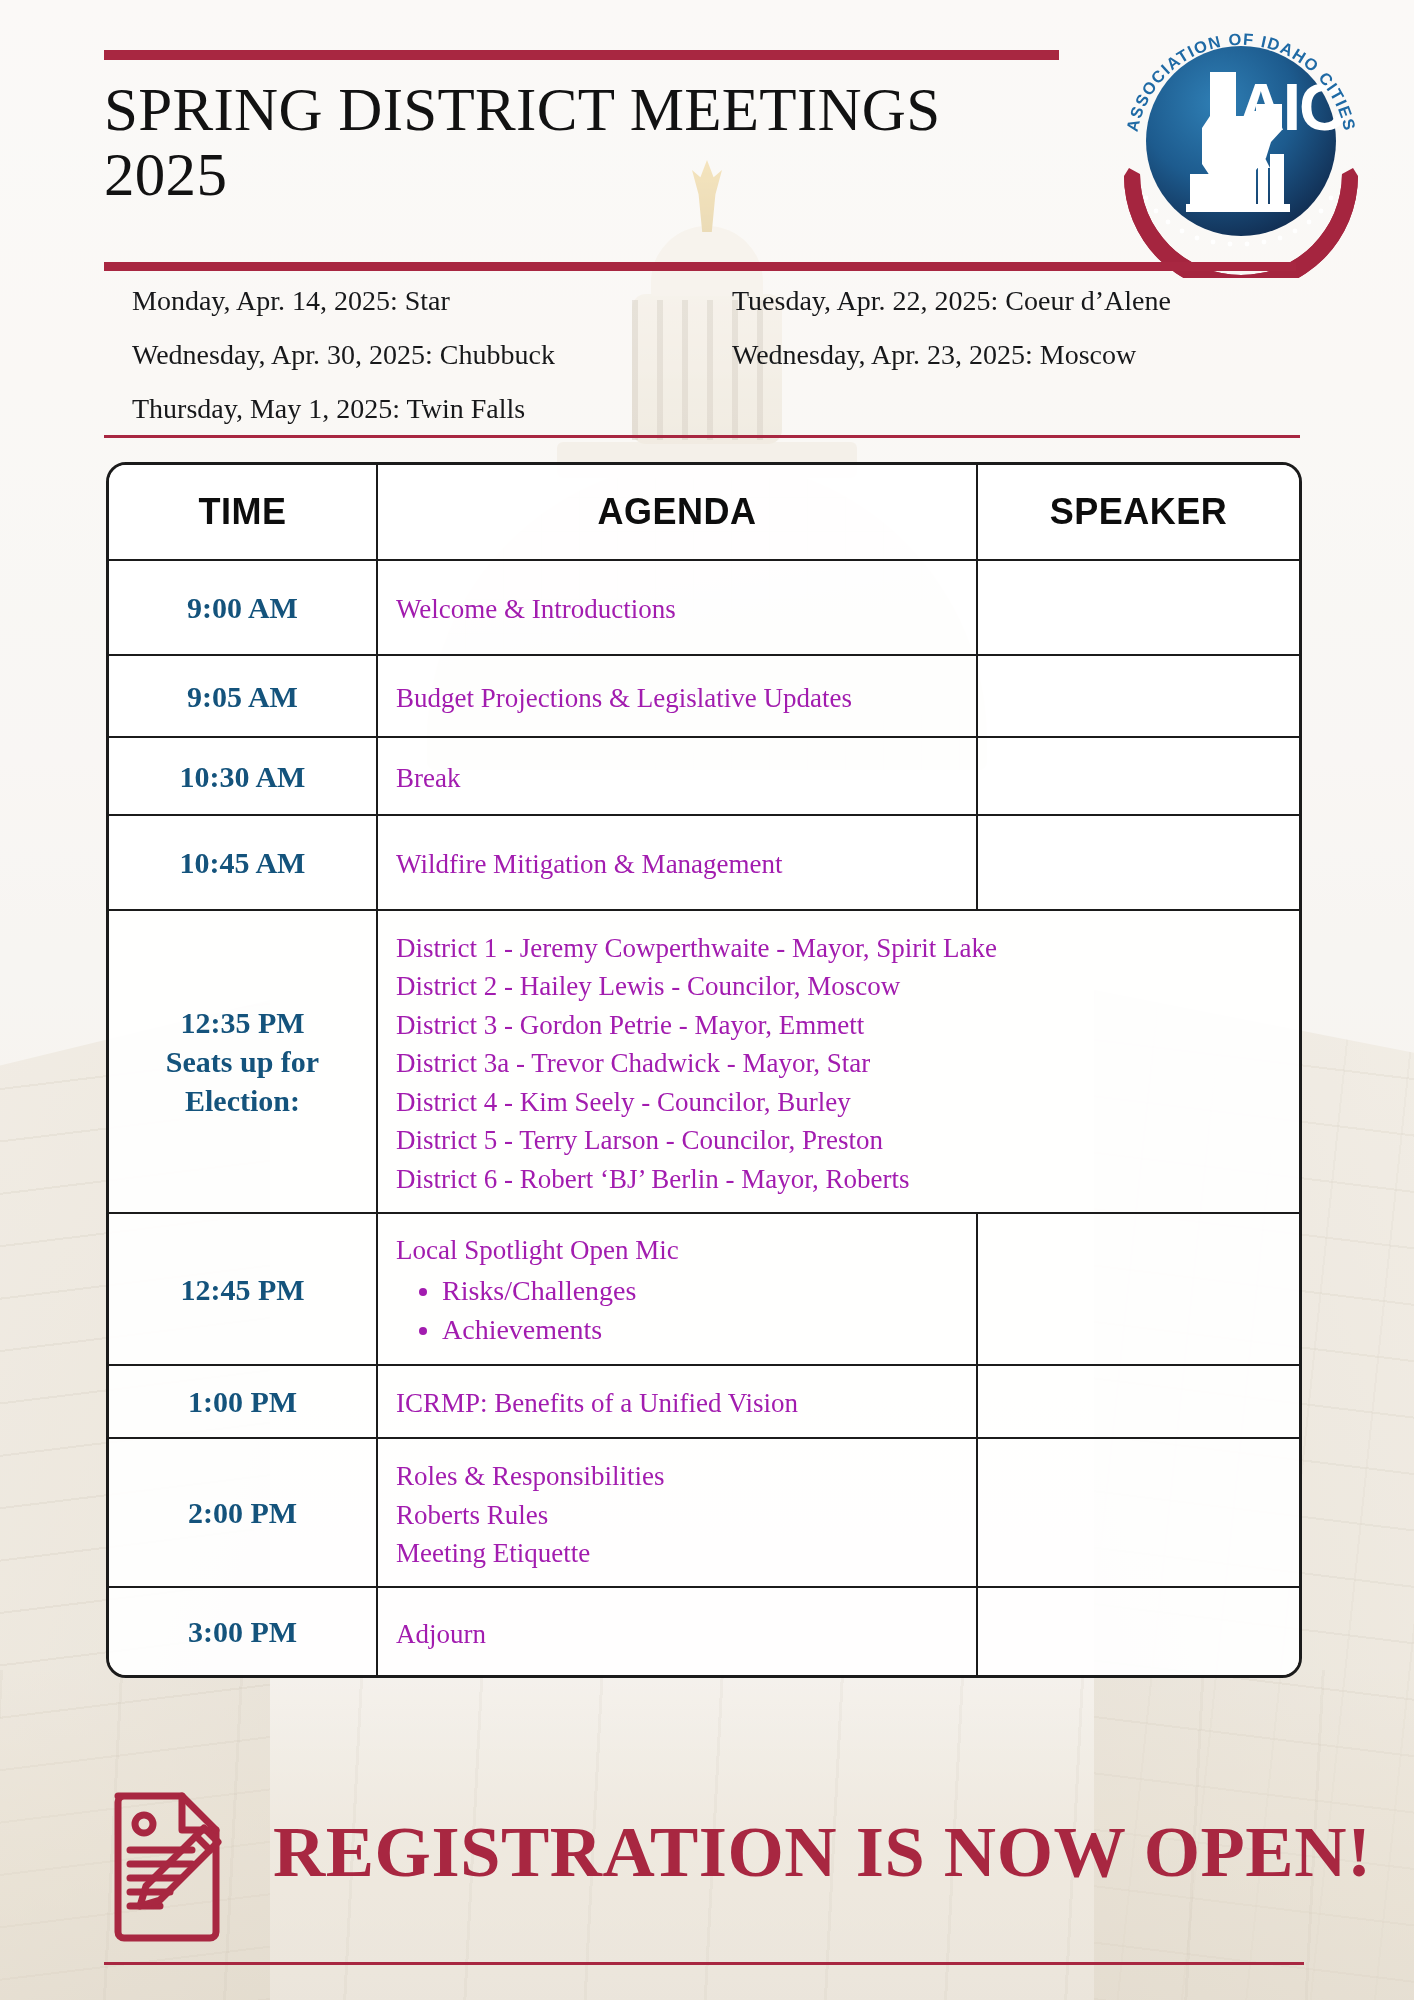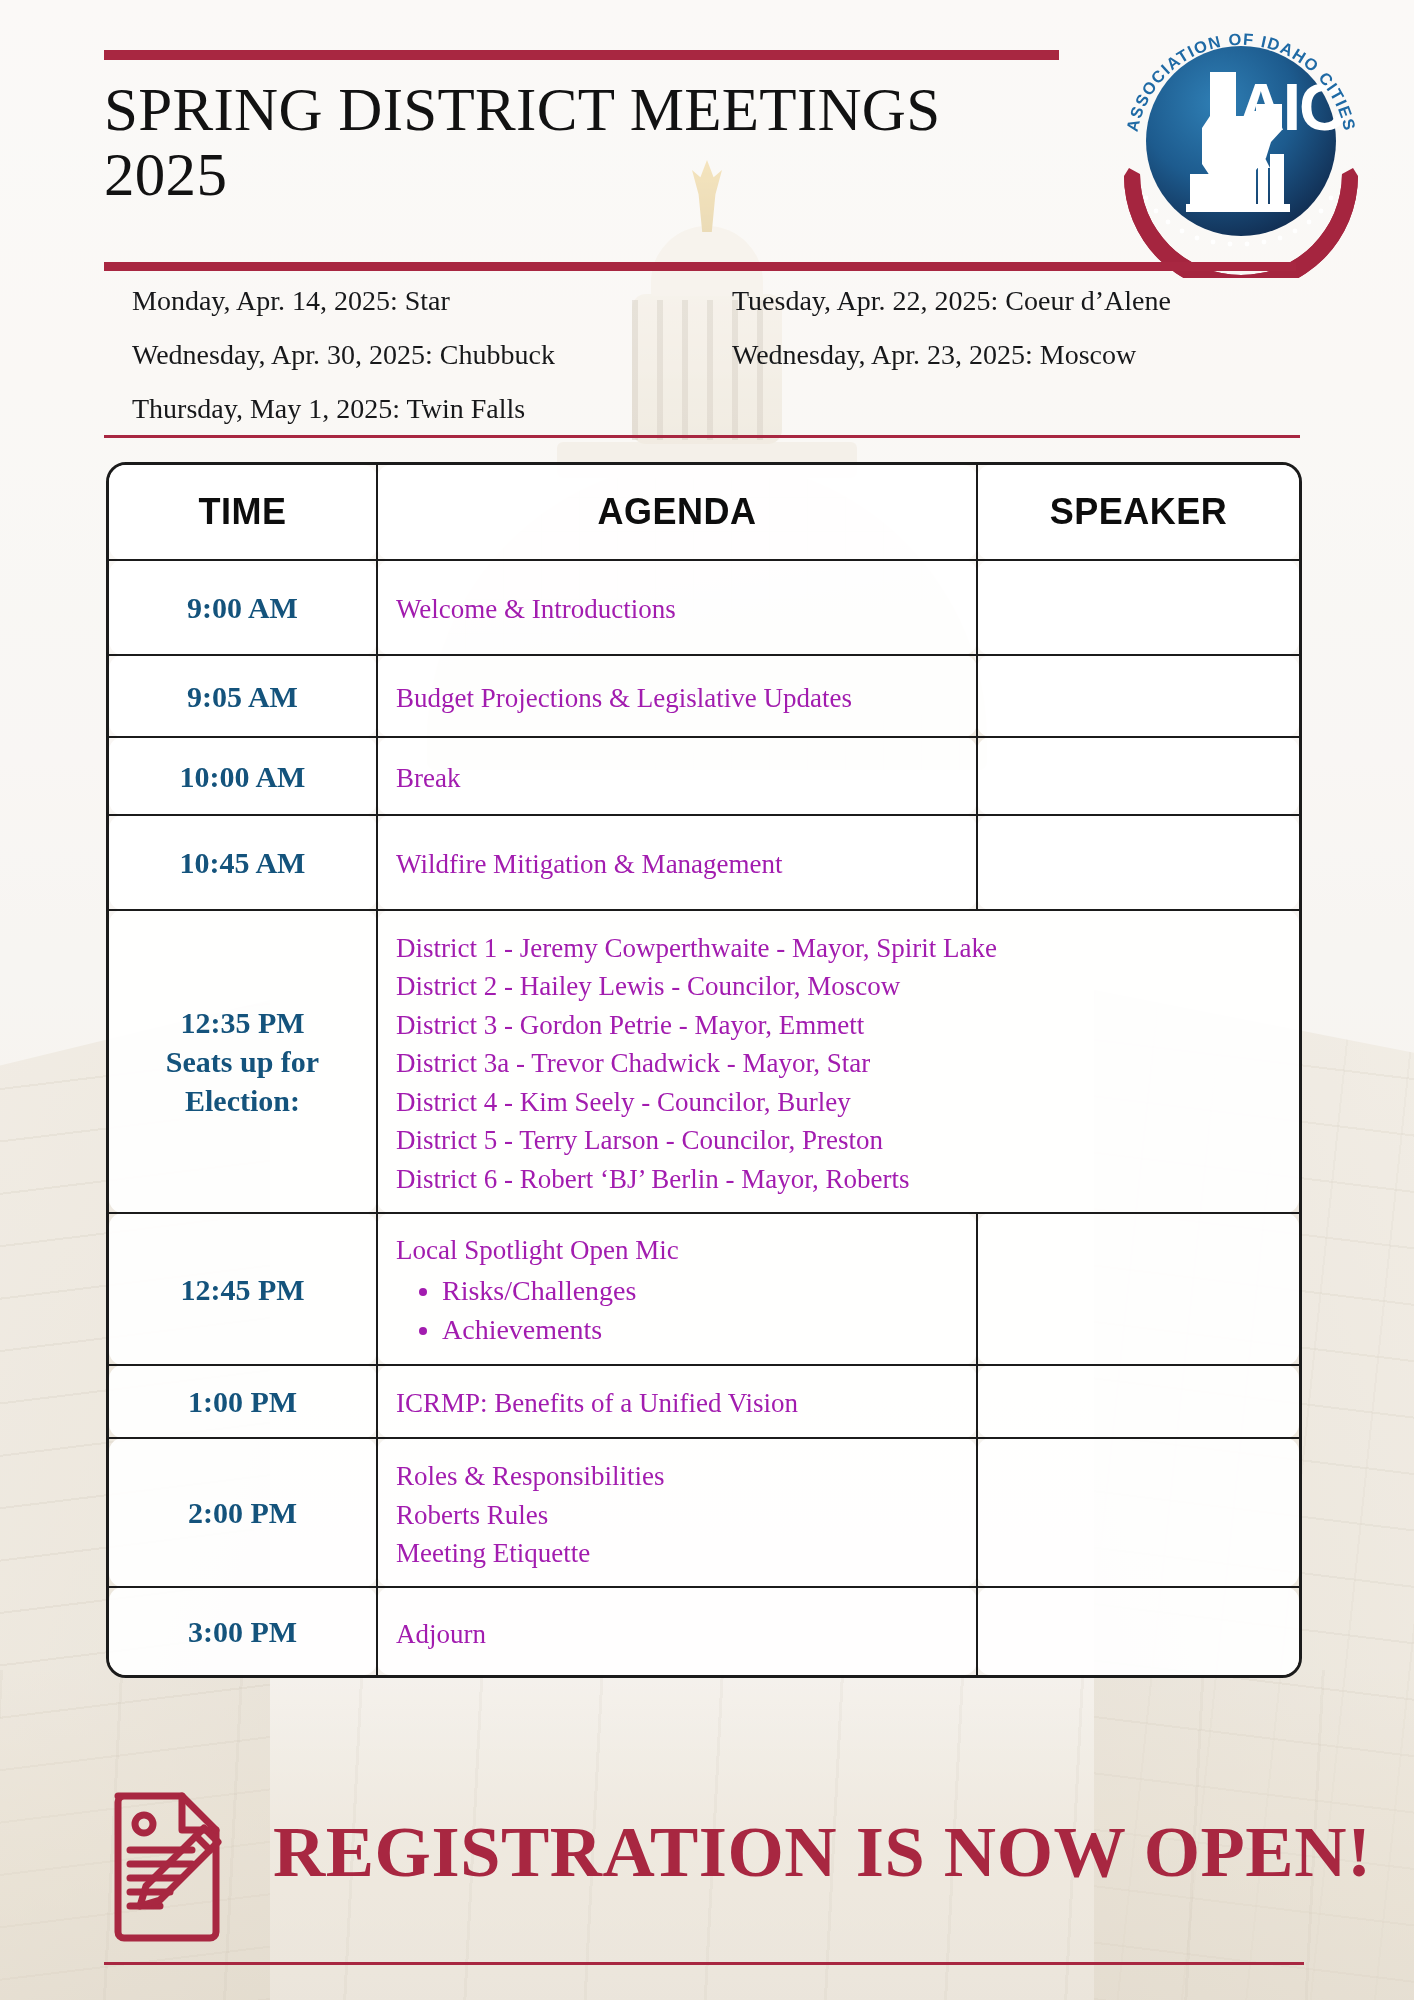--- a/index.html
+++ b/index.html
@@ -75,21 +75,21 @@
   .date-item{font-size:28px;color:#17181a;white-space:nowrap;}
 
   
   .tbl{position:absolute;left:106px;top:462px;width:1190px;
       border:3px solid #1b1b1b;border-radius:20px;background:transparent;overflow:hidden;}
   table{width:100%;border-collapse:collapse;table-layout:fixed;}
   col.c-time{width:268px;}
   col.c-agenda{width:600px;}
   col.c-speaker{width:322px;}
   th,td{border-right:2px solid #1b1b1b;border-bottom:2px solid #1b1b1b;
-      vertical-align:middle;background:rgba(255,255,255,.93);border-radius:14px;}
+      vertical-align:middle;background:rgba(255,255,255,.93);}
   th:last-child,td:last-child{border-right:none;}
   tr:last-child td{border-bottom:none;}
   th{height:92px;font-family:"Liberation Sans", sans-serif;font-weight:700;
       font-size:36px;color:#0d0d0d;text-align:center;letter-spacing:.5px;}
   td.time{text-align:center;font-weight:700;font-size:30px;color:#14537c;
       padding:10px 6px;line-height:1.3;}
   td.agenda{text-align:left;font-size:27px;color:#a21caf;padding:18px 0 14px 18px;line-height:1.35;}
   td.spk{}
   .ag-lines div{padding:1px 0;}
   ul.ag-bul{margin:2px 0 0 0;padding-left:46px;}
@@ -223,21 +223,21 @@
           <td class="time">9:00 AM</td>
           <td class="agenda">Welcome &amp; Introductions</td>
           <td class="spk"></td>
         </tr>
         <tr style="height:82px">
           <td class="time">9:05 AM</td>
           <td class="agenda">Budget Projections &amp; Legislative Updates</td>
           <td class="spk"></td>
         </tr>
         <tr style="height:78px">
-          <td class="time">10:00 AM</td>
+          <td class="time">10:30 AM</td>
           <td class="agenda">Break</td>
           <td class="spk"></td>
         </tr>
         <tr style="height:95px">
           <td class="time">10:45 AM</td>
           <td class="agenda">Wildfire Mitigation &amp; Management</td>
           <td class="spk"></td>
         </tr>
 
         <tr style="height:270px">

